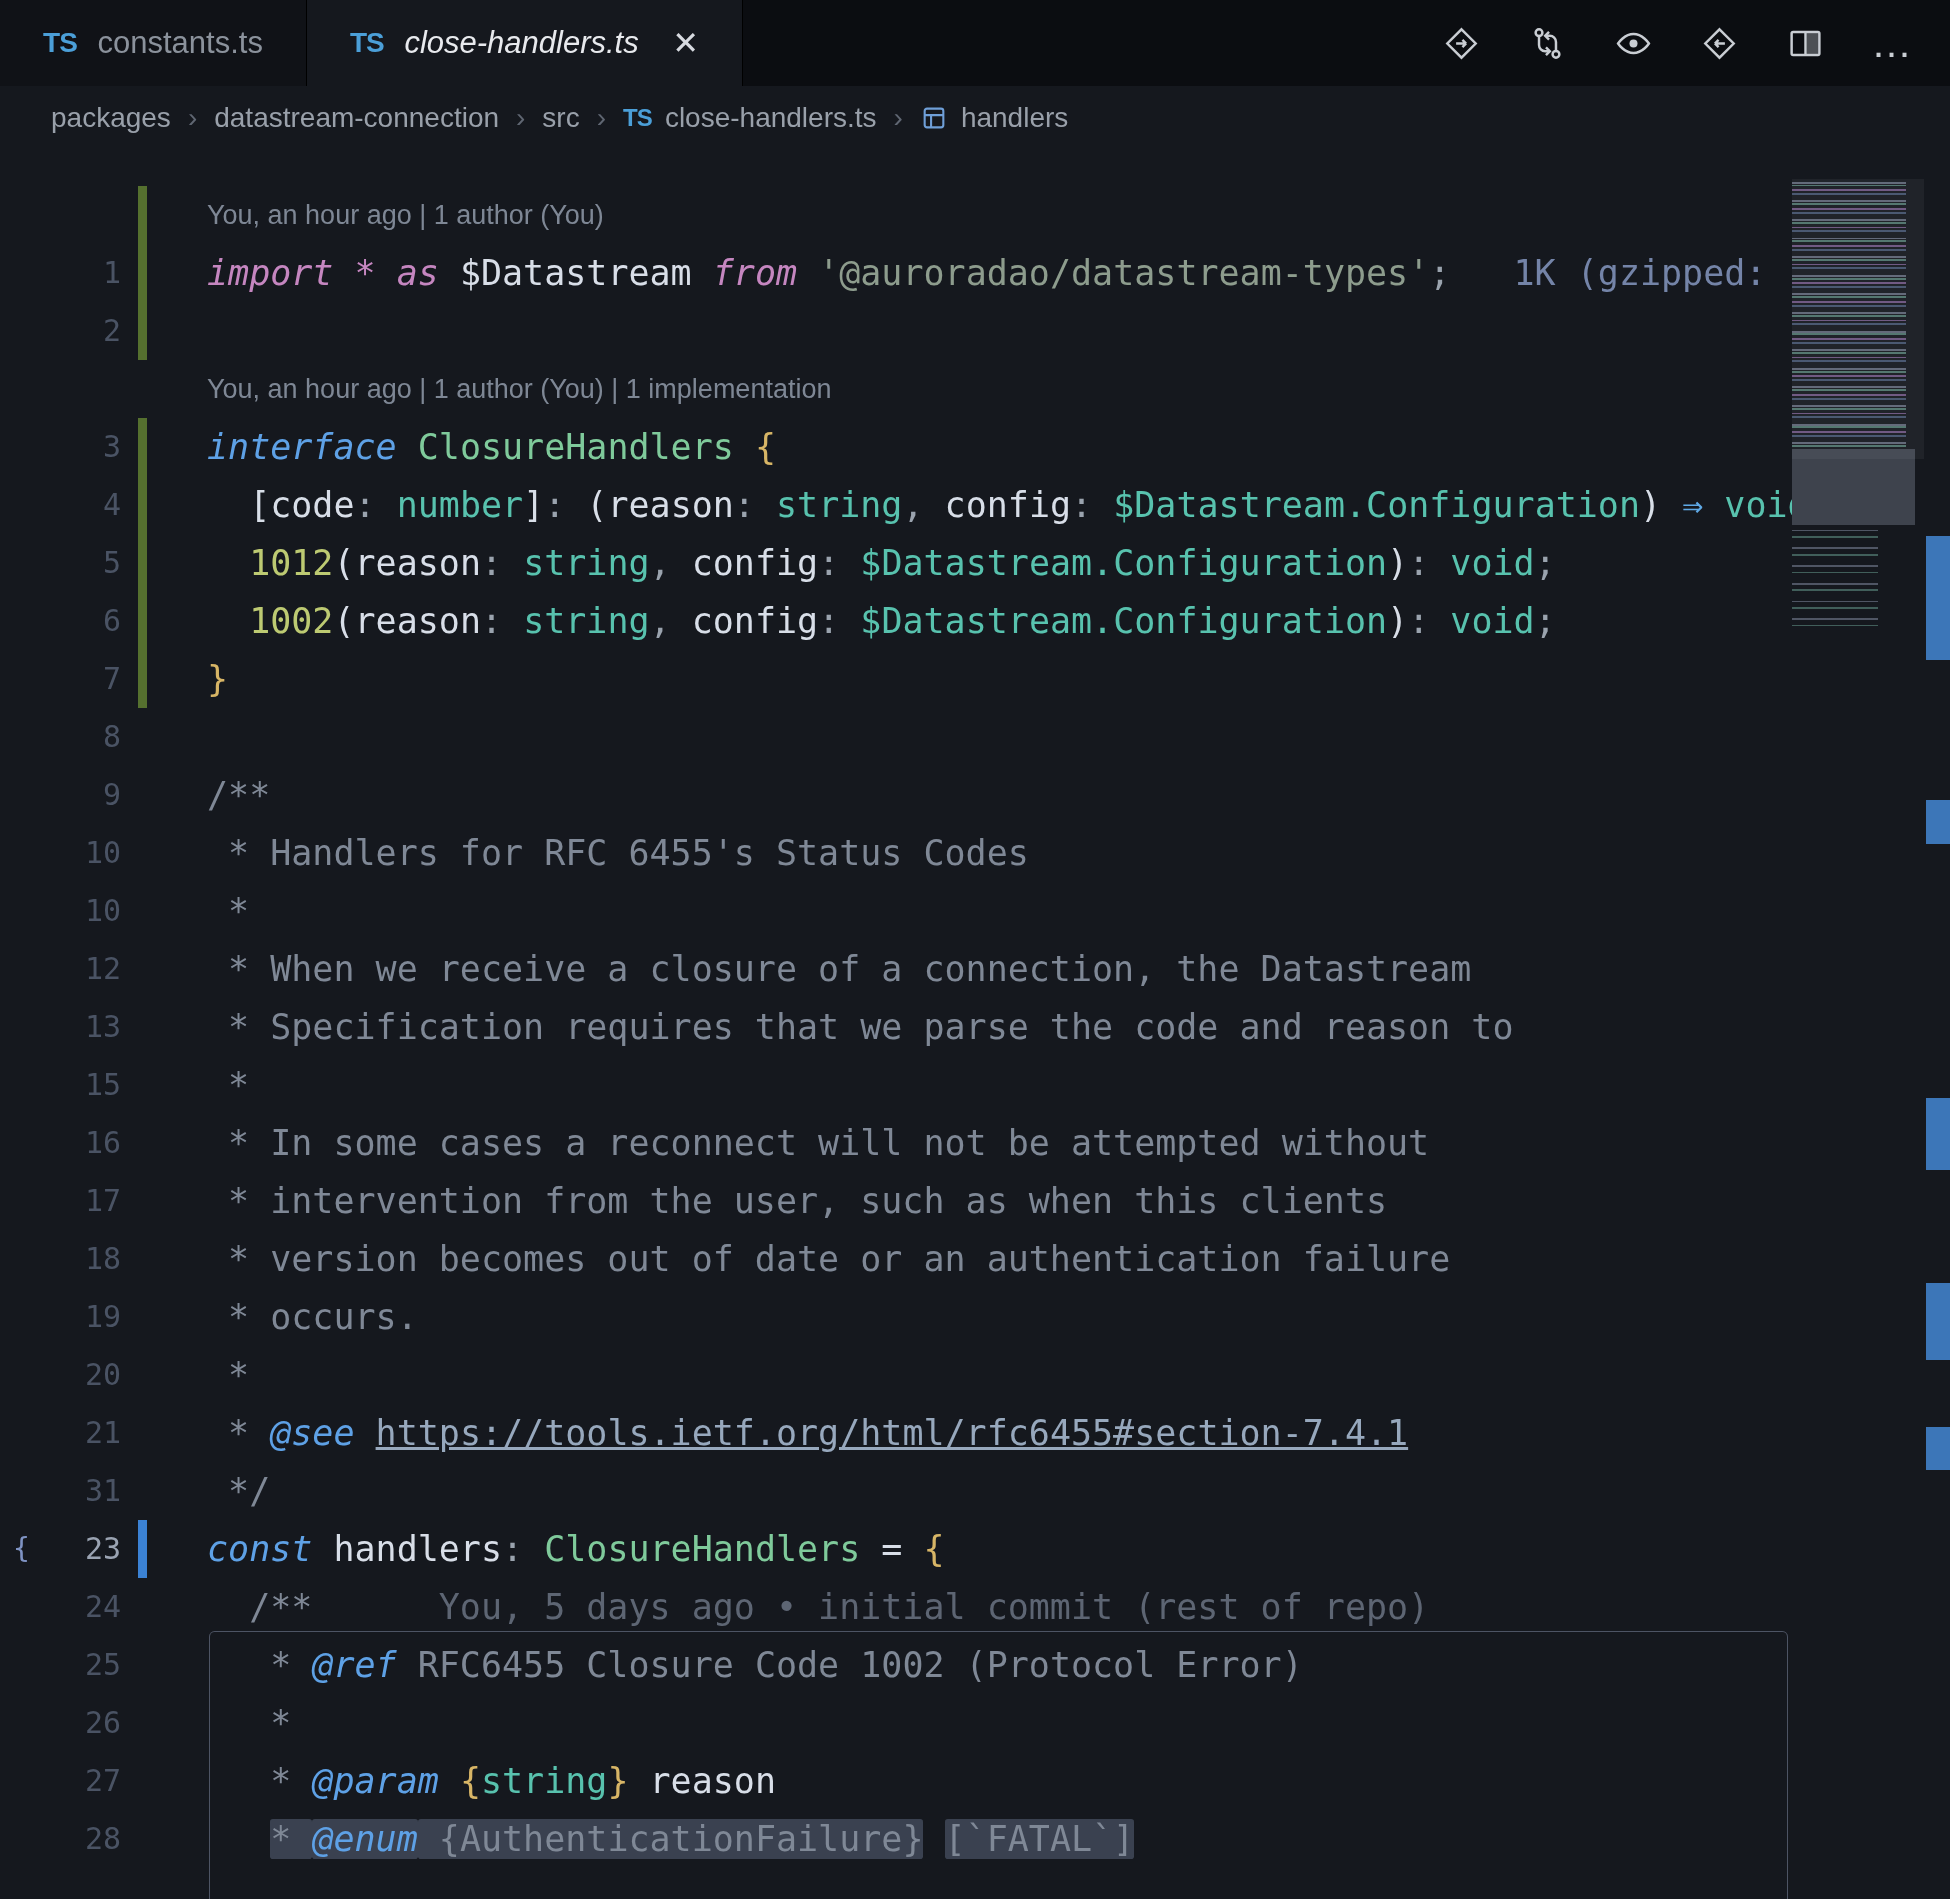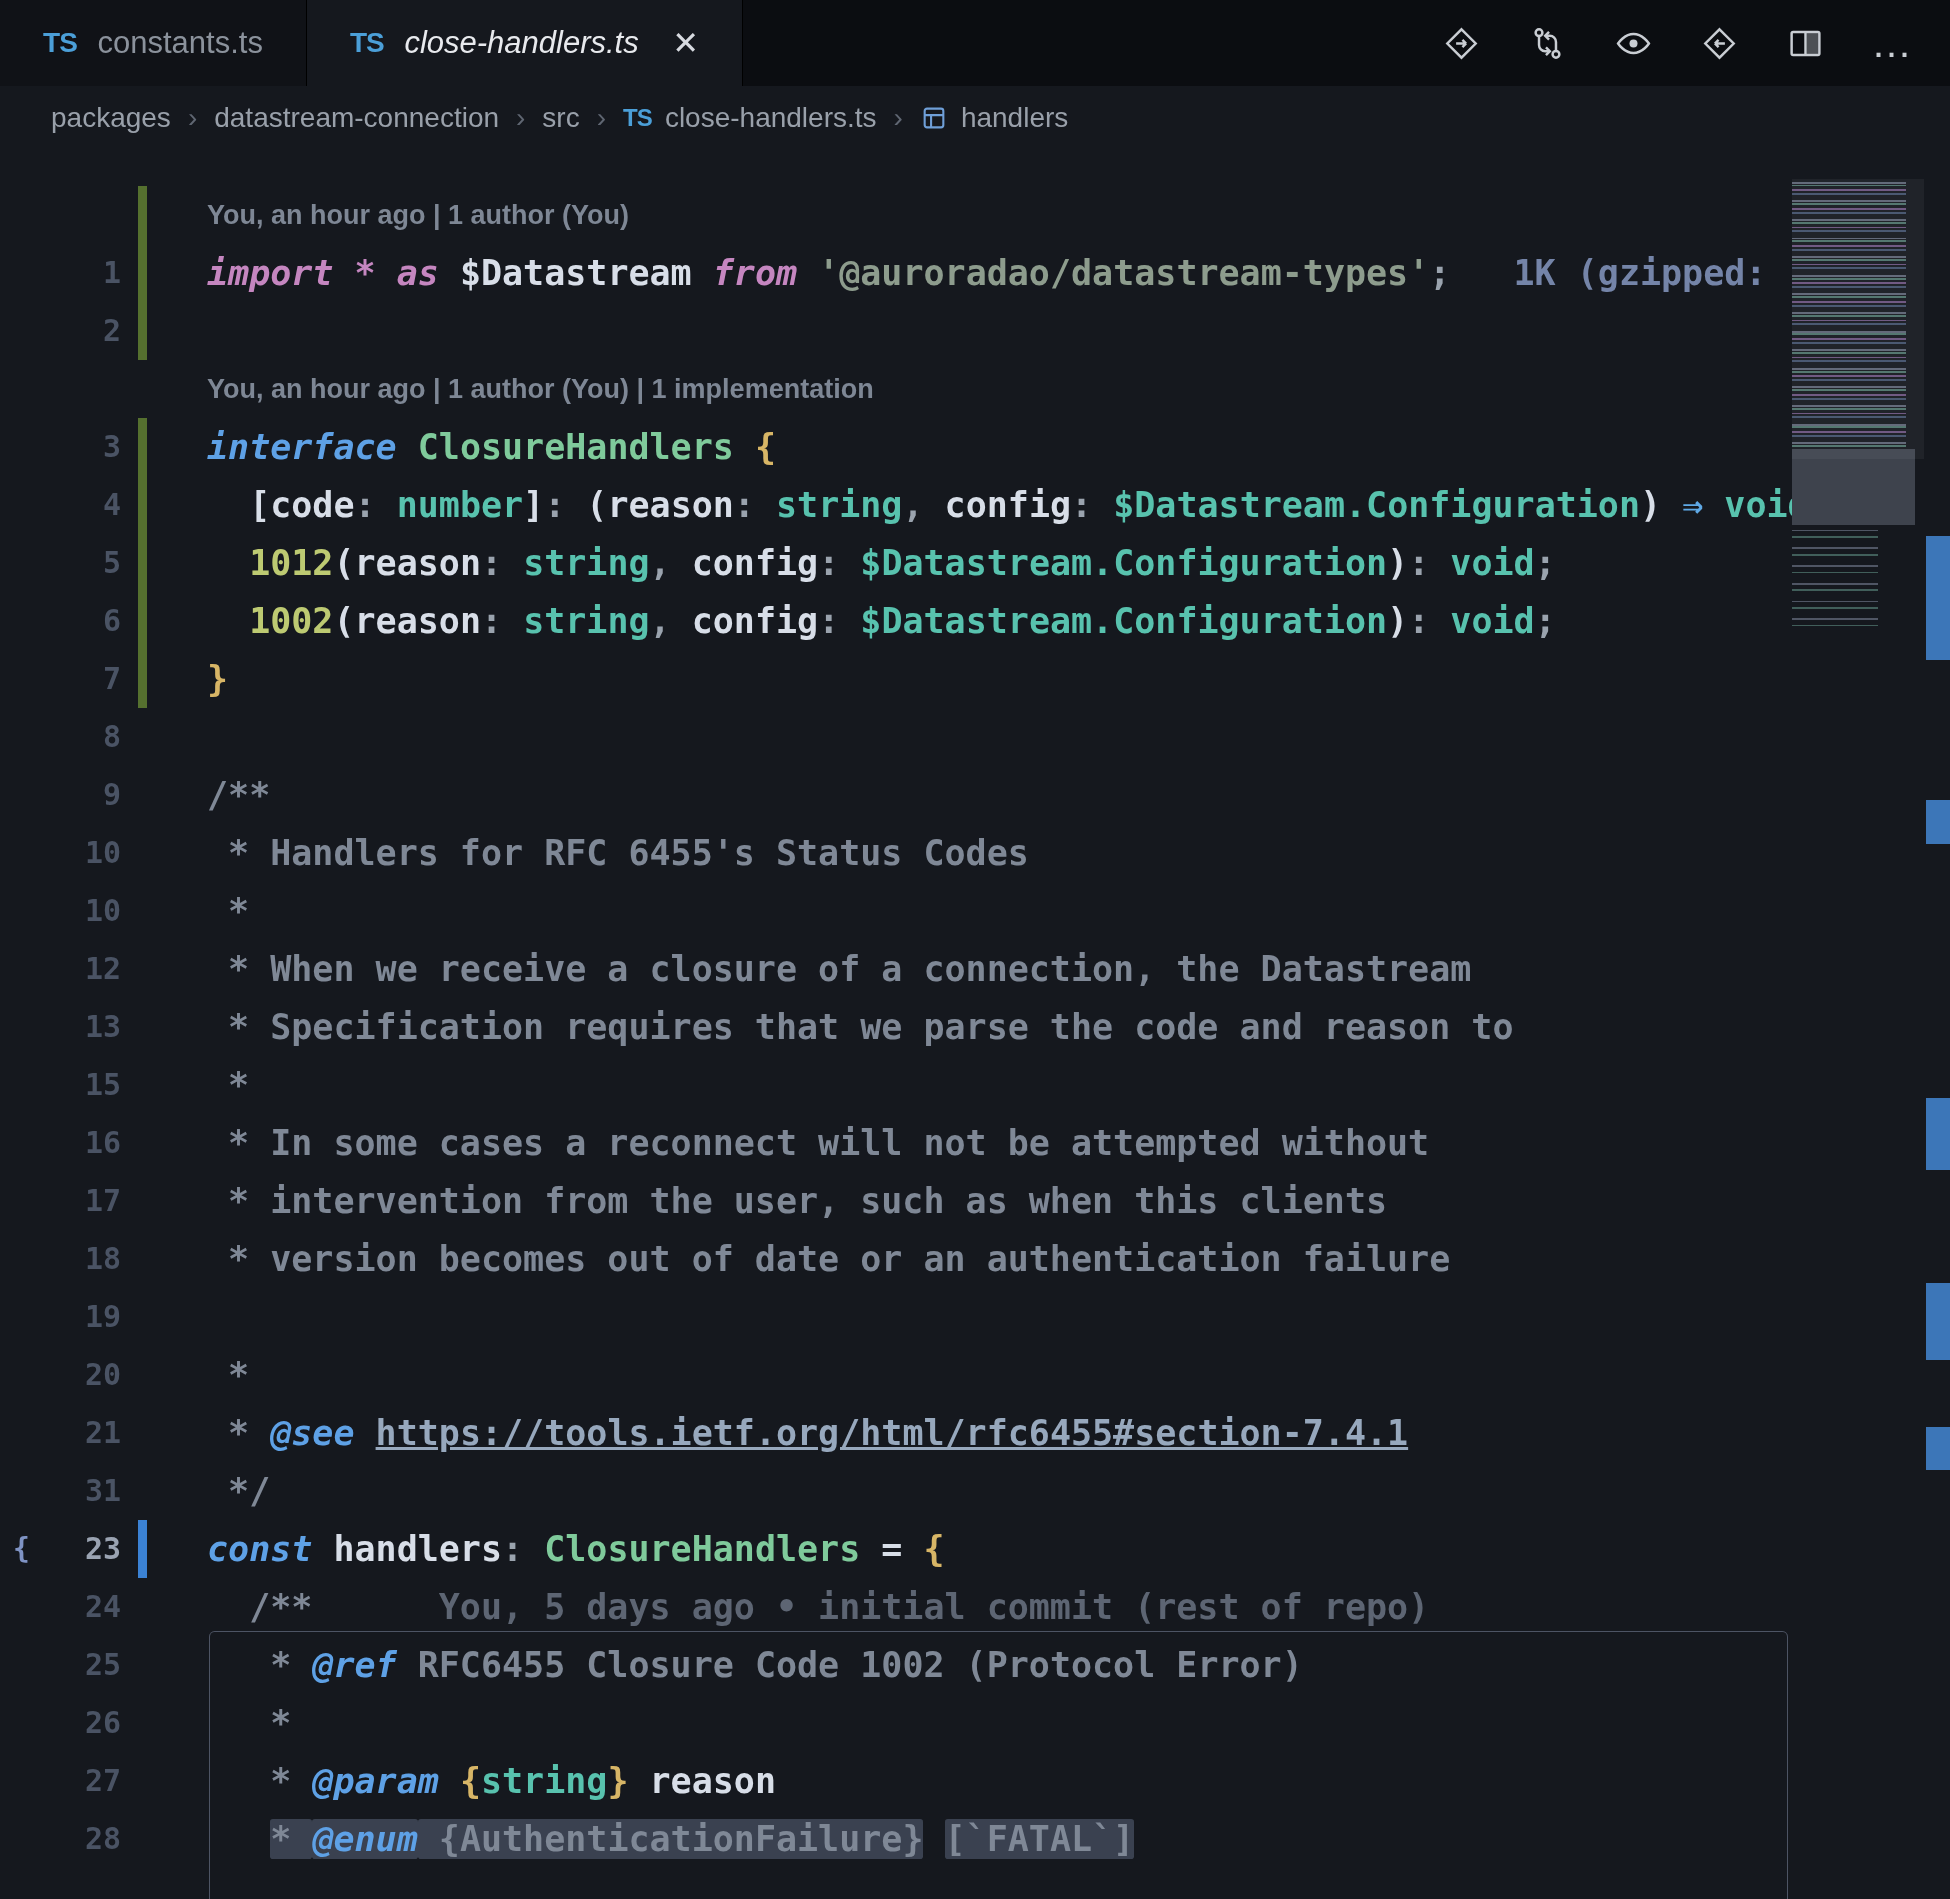--- a/index.html
+++ b/index.html
@@ -21,21 +21,21 @@
 
   
   .breadcrumbs{position:absolute;top:86px;left:0;right:0;height:63px;display:flex;align-items:center;
                padding-left:51px;background:#15181e;font-size:28px;color:#99a0aa;}
   .crumb{display:flex;align-items:center;gap:13px;cursor:pointer;}
   .chev{color:#5f6672;font-size:28px;margin:0 17px;}
   .ts-mini{font-weight:bold;font-size:24px;color:#4b9fd8;letter-spacing:-0.9px;}
   .sym-icon svg{width:28px;height:28px;stroke:#6f9fd8;fill:none;stroke-width:1.8;display:block;}
 
   
-  .editor{position:absolute;top:149px;left:0;right:0;bottom:0;font-weight:bold;}
+  .editor{position:absolute;top:149px;left:0;right:0;bottom:0;}
   .code-lines{position:absolute;top:0;left:0;width:1792px;height:100%;overflow:hidden;padding-top:37px;box-sizing:border-box;}
   .row{position:relative;display:flex;height:58px;line-height:58px;white-space:pre;
        font-family:"DejaVu Sans Mono",monospace;font-size:35px;}
   .ln{flex:none;width:121px;text-align:right;font-size:30px;color:#4a5364;}
   .row.active .ln{color:#9aa3b2;}
   .barcell{flex:none;width:86px;position:relative;}
   .bar{position:absolute;left:17px;top:0;bottom:0;width:9.3px;}
   .bar.green{background:#55702f;}
   .bar.blue{background:#3b82d4;}
   .content{flex:1;overflow:hidden;}
@@ -184,21 +184,21 @@
         <div class="row"><span class="ln">8</span><span class="barcell"></span><span class="content"></span></div>
         <div class="row"><span class="ln">9</span><span class="barcell"></span><span class="content"><span class="tk-c">/**</span></span></div>
         <div class="row"><span class="ln">10</span><span class="barcell"></span><span class="content"><span class="tk-c"> * Handlers for RFC 6455's Status Codes</span></span></div>
         <div class="row"><span class="ln">10</span><span class="barcell"></span><span class="content"><span class="tk-c"> *</span></span></div>
         <div class="row"><span class="ln">12</span><span class="barcell"></span><span class="content"><span class="tk-c"> * When we receive a closure of a connection, the Datastream</span></span></div>
         <div class="row"><span class="ln">13</span><span class="barcell"></span><span class="content"><span class="tk-c"> * Specification requires that we parse the code and reason to</span></span></div>
         <div class="row"><span class="ln">15</span><span class="barcell"></span><span class="content"><span class="tk-c"> *</span></span></div>
         <div class="row"><span class="ln">16</span><span class="barcell"></span><span class="content"><span class="tk-c"> * In some cases a reconnect will not be attempted without</span></span></div>
         <div class="row"><span class="ln">17</span><span class="barcell"></span><span class="content"><span class="tk-c"> * intervention from the user, such as when this clients</span></span></div>
         <div class="row"><span class="ln">18</span><span class="barcell"></span><span class="content"><span class="tk-c"> * version becomes out of date or an authentication failure</span></span></div>
-        <div class="row"><span class="ln">19</span><span class="barcell"></span></div>
+        <div class="row"><span class="ln">19</span><span class="barcell"></span><span class="content"><span class="tk-c"> * occurs.</span></span></div>
         <div class="row"><span class="ln">20</span><span class="barcell"></span><span class="content"><span class="tk-c"> *</span></span></div>
         <div class="row"><span class="ln">21</span><span class="barcell"></span><span class="content"><span class="tk-c"> * </span><span class="tk-g">@see</span><span class="tk-c"> </span><span class="tk-L">https://tools.ietf.org/html/rfc6455#section-7.4.1</span></span></div>
         <div class="row"><span class="ln">31</span><span class="barcell"></span><span class="content"><span class="tk-c"> */</span></span></div>
         <div class="row active"><span class="ln">23</span><span class="barcell"><span class="bar blue"></span></span><span class="content"><span class="tk-K">const</span><span class="tk-p"> </span><span class="tk-v">handlers</span><span class="tk-u">: </span><span class="tk-T">ClosureHandlers</span><span class="tk-p"> </span><span class="tk-p">=</span><span class="tk-p"> </span><span class="tk-b">{</span></span><span class="gutter-glyph">{</span></div>
         <div class="row"><span class="ln">24</span><span class="barcell"></span><span class="content"><span class="tk-c">  /**</span><span class="tk-B">      You, 5 days ago • initial commit (rest of repo)</span></span></div>
         <div class="row"><span class="ln">25</span><span class="barcell"></span><span class="content"><span class="tk-c">   * </span><span class="tk-g">@ref</span><span class="tk-c"> RFC6455 Closure Code 1002 (Protocol Error)</span></span></div>
         <div class="row"><span class="ln">26</span><span class="barcell"></span><span class="content"><span class="tk-c">   *</span></span></div>
         <div class="row"><span class="ln">27</span><span class="barcell"></span><span class="content"><span class="tk-c">   * </span><span class="tk-g">@param</span><span class="tk-c"> </span><span class="tk-b">{</span><span class="tk-t">string</span><span class="tk-b">}</span><span class="tk-p"> reason</span></span></div>
         <div class="row"><span class="ln">28</span><span class="barcell"></span><span class="content"><span class="tk-c">   </span><span class="tk-c tk-sel">* </span><span class="tk-g tk-sel">@enum</span><span class="tk-c tk-sel"> {AuthenticationFailure}</span><span class="tk-c"> </span><span class="tk-c tk-sel">[`FATAL`]</span></span></div>
       </div>

